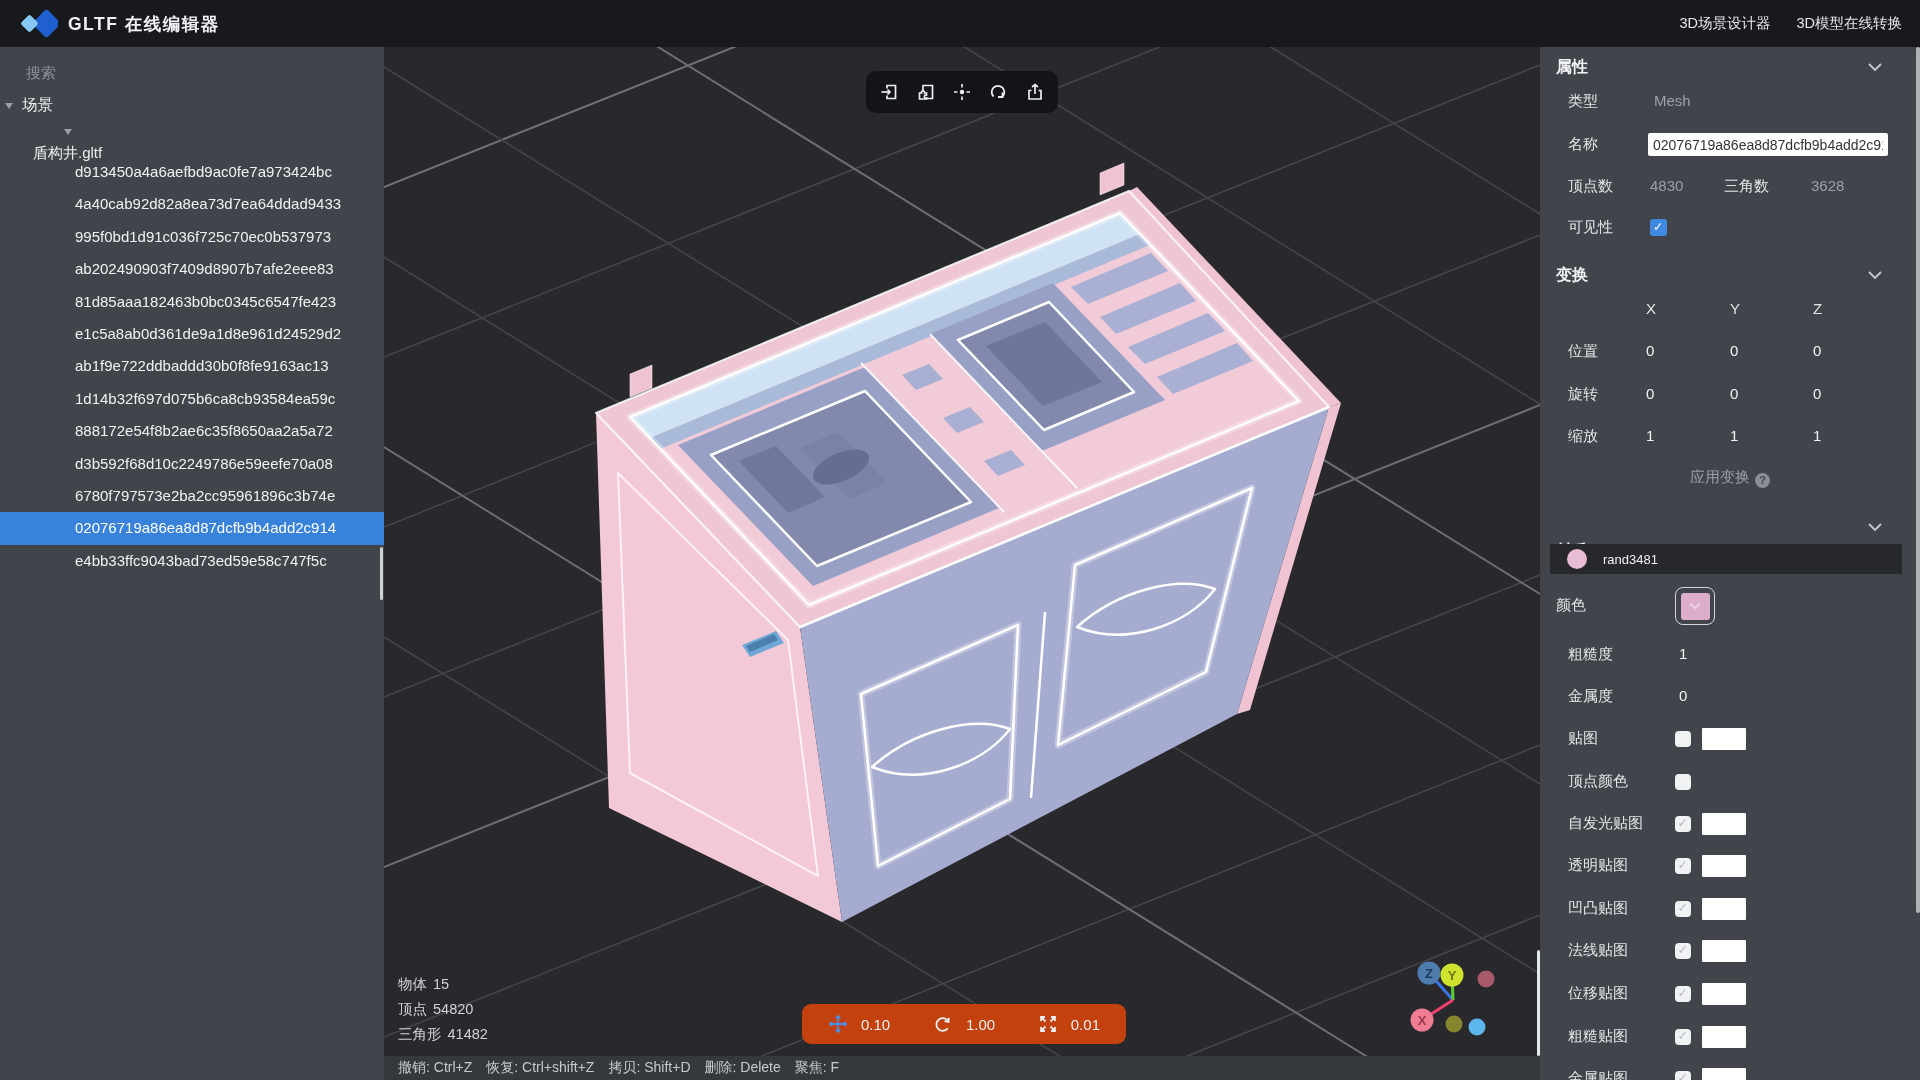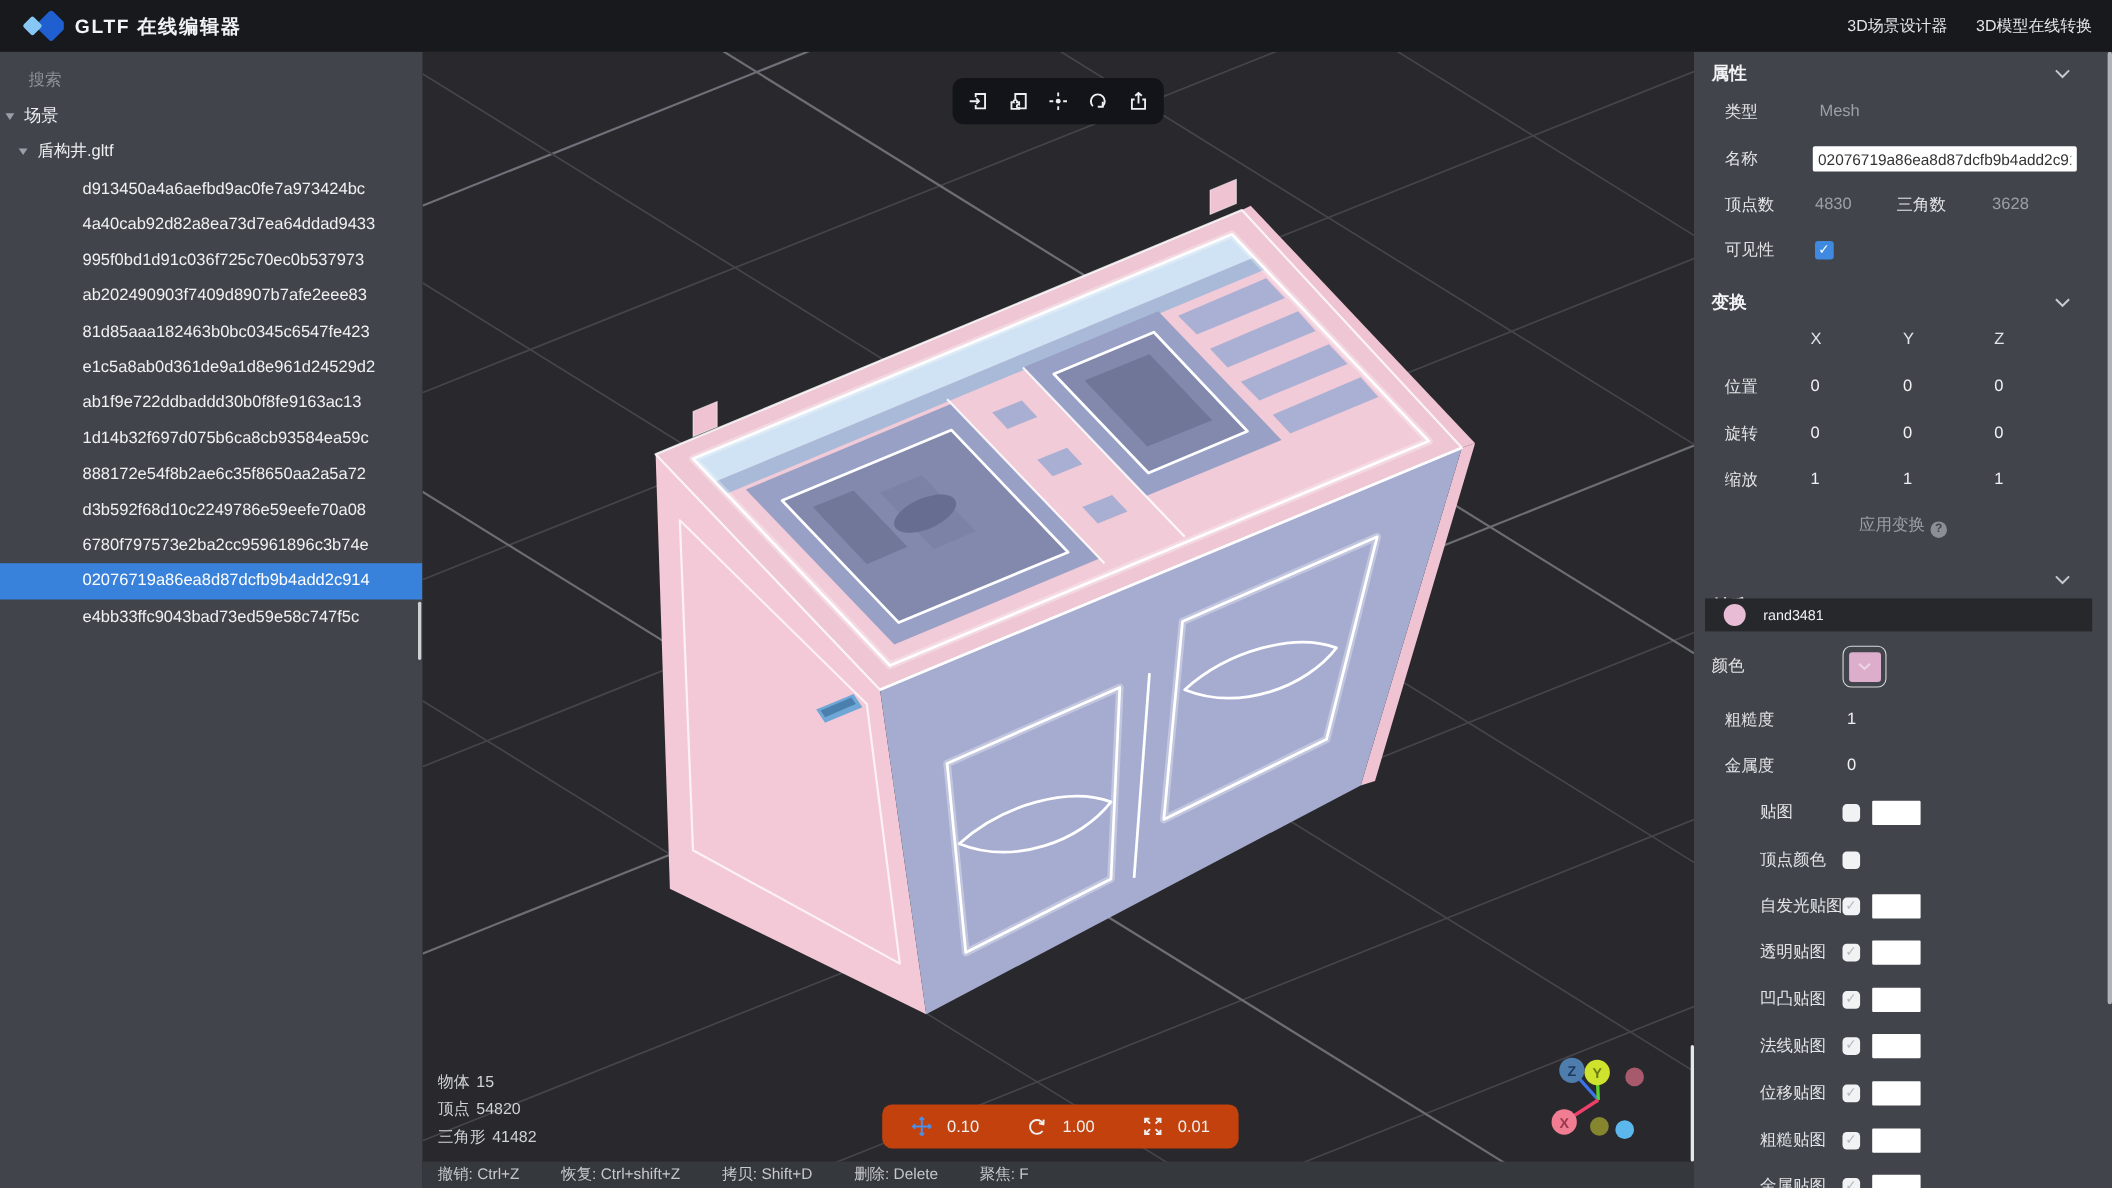--- a/index.html
+++ b/index.html
@@ -12,36 +12,36 @@
   .app-title { font-size:17.5px; font-weight:bold; letter-spacing:1.5px; margin-left:10px; color:#f2f3f5; }
   .hnav { margin-left:auto; display:flex; gap:26px; padding-right:18px; font-size:14.5px; color:#e5e6e8; }
   .hnav a { cursor:pointer; }
 
   
   .sidebar { position:absolute; left:0; top:47px; width:384px; height:1033px; background:#41454b; overflow:hidden; z-index:20; }
   .search { position:absolute; left:26px; top:14px; width:330px; height:22px; background:transparent; border:none; outline:none; color:#dfe1e4; font-size:15px; font-family:inherit; }
   .search::placeholder { color:#8d9096; }
   .trow { position:absolute; display:flex; align-items:center; gap:8px; font-size:15.5px; color:#eceef0; cursor:pointer; }
   .trow.scene { left:4px; top:48px; }
-  .trow.file  { left:16px; top:81px; font-size:15px; }
+  .trow.file  { left:33px; top:81px; font-size:15px;flex-direction:column; }
   .tree-items { position:absolute; left:0; top:109px; width:384px; }
   .tree-item { height:32.4px; line-height:32.4px; padding-left:75px; font-size:15px; color:#f0f1f2; white-space:nowrap; overflow:hidden; cursor:pointer; }
   .tree-item.selected { background:#3982db; color:#ffffff; }
   .sb-thumb { position:absolute; left:380px; top:500px; width:3px; height:53px; background:#cfd1d4; border-radius:2px; }
 
   
   .viewport { position:absolute; left:384px; top:47px; width:1156px; height:1033px; background:#29292d; overflow:hidden; }
   .viewport svg.scene3d { position:absolute; left:0; top:0; }
   .toolpill { position:absolute; left:482px; top:24px; width:192px; height:42px; background:#121419; border-radius:10px; display:flex; align-items:center; justify-content:space-evenly; z-index:5; }
   .toolpill .tbtn { width:26px; height:26px; display:flex; align-items:center; justify-content:center; cursor:pointer; }
   .stats { position:absolute; left:14px; top:925px; font-size:14.5px; color:#cfd2d6; line-height:25px; z-index:5; }
   .stats span { margin-right:6px; }
   .snappill { position:absolute; left:418px; top:957px; width:324px; height:40px; background:#c2410c; border-radius:9px; display:flex; align-items:center; justify-content:space-between; padding:0 26px; z-index:5; }
   .snapgrp { display:flex; align-items:center; gap:13px; font-size:15px; color:#eef0f2; }
-  .shortcutbar { position:absolute; left:0; top:1009px; width:1156px; height:24px; background:#35383d; display:flex; align-items:center; gap:38px; padding-left:14px; font-size:14px; color:#c6c9cd; z-index:6; }
+  .shortcutbar { position:absolute; left:0; top:1009px; width:1156px; height:24px; background:#35383d; display:flex; align-items:center; gap:14px; padding-left:14px; font-size:14px; color:#c6c9cd; z-index:6; }
   .vp-thumb { position:absolute; left:1153px; top:903px; width:3px; height:106px; background:#e6e7ea; border-radius:2px; z-index:7; }
 
   
   .rpanel { position:absolute; left:1540px; top:47px; width:380px; height:1033px; background:#41454b; overflow:hidden; z-index:20; }
   .sec-title { position:absolute; left:16px; font-size:16px; font-weight:bold; color:#f2f3f5; }
   .chev { position:absolute; left:328px; cursor:pointer; }
   .plabel { position:absolute; font-size:15px; color:#e2e4e6; white-space:nowrap; }
   .pgray { position:absolute; font-size:15px; color:#9ca0a6; white-space:nowrap; }
   .pval { position:absolute; font-size:15px; color:#f0f1f3; white-space:nowrap; }
   .name-input { position:absolute; left:108px; top:86px; width:240px; height:23px; background:#ffffff; border:none; border-radius:2px; color:#333; font-size:14px; padding:0 5px; font-family:inherit; white-space:nowrap; overflow:hidden; }
@@ -50,21 +50,21 @@
   .cb.blue { background:#3f8ae0; border-radius:3px; width:17px; height:17px; }
   .cb.blue::after { content:"✓"; position:absolute; left:3px; top:0px; font-size:12.5px; font-weight:bold; color:#fff; }
   .apply-row { position:absolute; left:0; top:421px; width:380px; text-align:center; font-size:15px; color:#9ca0a6; cursor:pointer; }
   .help-ic { display:inline-block; width:15px; height:15px; background:#8b8f95; color:#41454b; border-radius:50%; font-size:11px; font-weight:bold; text-align:center; line-height:15px; vertical-align:-2px; margin-left:5px; }
   .mat-row { position:absolute; left:10px; top:497px; width:352px; height:30px; background:#26282c; display:flex; align-items:center; cursor:pointer; }
   .mat-dot { width:20px; height:20px; border-radius:50%; margin-left:17px; }
   .mat-name { margin-left:16px; font-size:13px; color:#f0f1f3; }
   .color-btn { position:absolute; left:135px; top:540px; width:40px; height:38px; border:1.5px solid #d5d8db; border-radius:8px; background:transparent; display:flex; align-items:center; justify-content:center; cursor:pointer; }
   .color-inner { width:29px; height:27px; border-radius:3px; display:flex; align-items:center; justify-content:center; }
   .mrow { position:absolute; left:0; width:380px; height:42px; }
-  .mrow .plabel { left:28px; top:11px;margin-left:32px; }
+  .mrow .plabel { left:28px; top:11px; }
   .mrow .cb { left:135px; top:13px; }
   .mswatch { position:absolute; left:162px; top:10px; width:44px; height:22px; background:#ffffff; border-radius:1px; cursor:pointer; }
   .rp-thumb { position:absolute; right:0; top:0; width:4px; height:866px; background:#aeb1b6; border-radius:2px; }
 </style>
 </head>
 <body>
 
 <div class="header">
   <svg class="logo" width="44" height="40" viewBox="0 0 44 40">
     <rect x="22" y="9" width="21" height="21" rx="3" transform="rotate(45 32.5 19.5)" fill="#1f5fd0"></rect>

